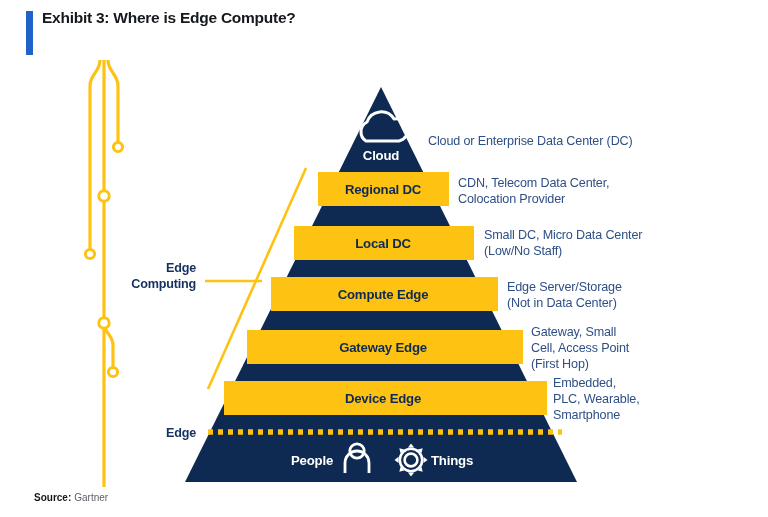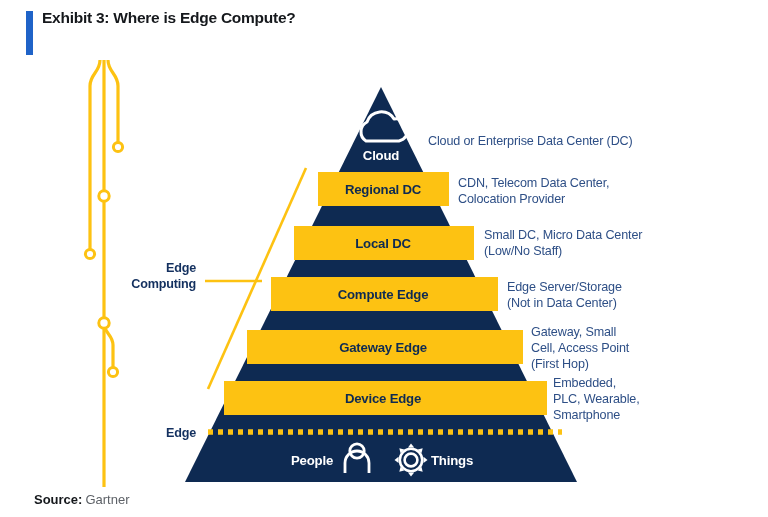--- a/index.html
+++ b/index.html
@@ -50,21 +50,21 @@
     color: #2a2d32;
     letter-spacing: -0.35px;
     white-space: nowrap;
   }
 
   
   #source-line {
     position: absolute;
     left: 34px;
     top: 492px;
-    font-size: 13px;
+    font-size: 10px;
     white-space: nowrap;
   }
   #source-label {
     font-weight: bold;
     color: #15181c;
   }
   #source-value {
     color: #5d6167;
     margin-left: 3px;
   }

